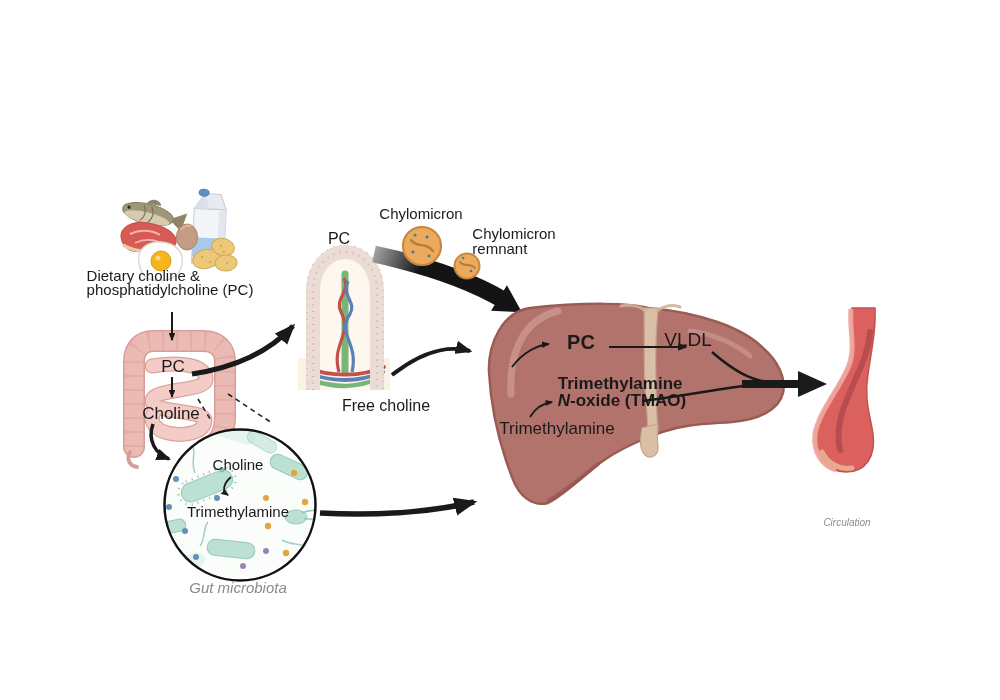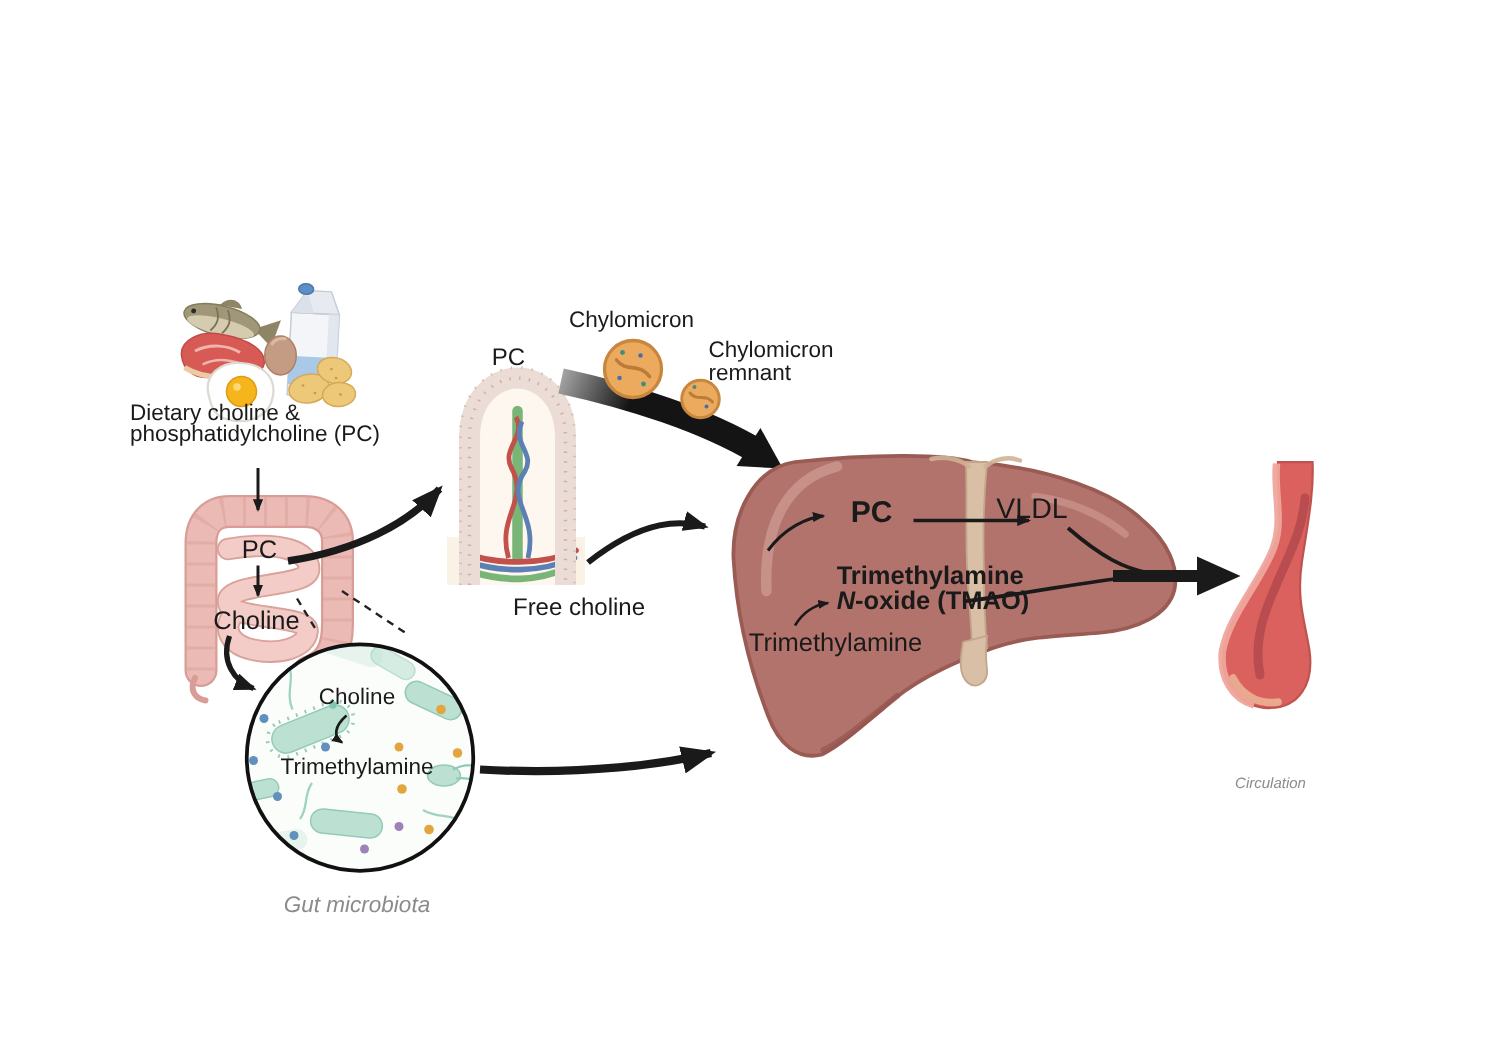--- a/index.html
+++ b/index.html
@@ -227,21 +227,21 @@
 </svg>
 
 <div class="lbl" style="left:170px;top:269px;font-size:15px;line-height:14px;">Dietary choline &amp;
 phosphatidylcholine (PC)</div>
 
 <div class="lbl" style="left:173px;top:358px;font-size:17px;">PC</div>
 <div class="lbl" style="left:171px;top:405px;font-size:17px;">Choline</div>
 
 <div class="lbl" style="left:238px;top:457px;font-size:15px;">Choline</div>
 <div class="lbl" style="left:238px;top:504px;font-size:15px;">Trimethylamine</div>
-<div class="lbl it gray" style="left:238px;top:596px;font-size:15px;">Gut microbiota</div>
+<div class="lbl it gray" style="left:238px;top:580px;font-size:15px;">Gut microbiota</div>
 
 <div class="lbl" style="left:339px;top:231px;font-size:16px;">PC</div>
 <div class="lbl" style="left:386px;top:398px;font-size:16px;">Free choline</div>
 
 <div class="lbl" style="left:421px;top:206px;font-size:15px;">Chylomicron</div>
 <div class="lbl" style="left:514px;top:226px;font-size:15px;line-height:15px;">Chylomicron
 remnant</div>
 
 <div class="lbl b" style="left:581px;top:332px;font-size:20px;">PC</div>
 <div class="lbl" style="left:688px;top:330px;font-size:19px;">VLDL</div>

